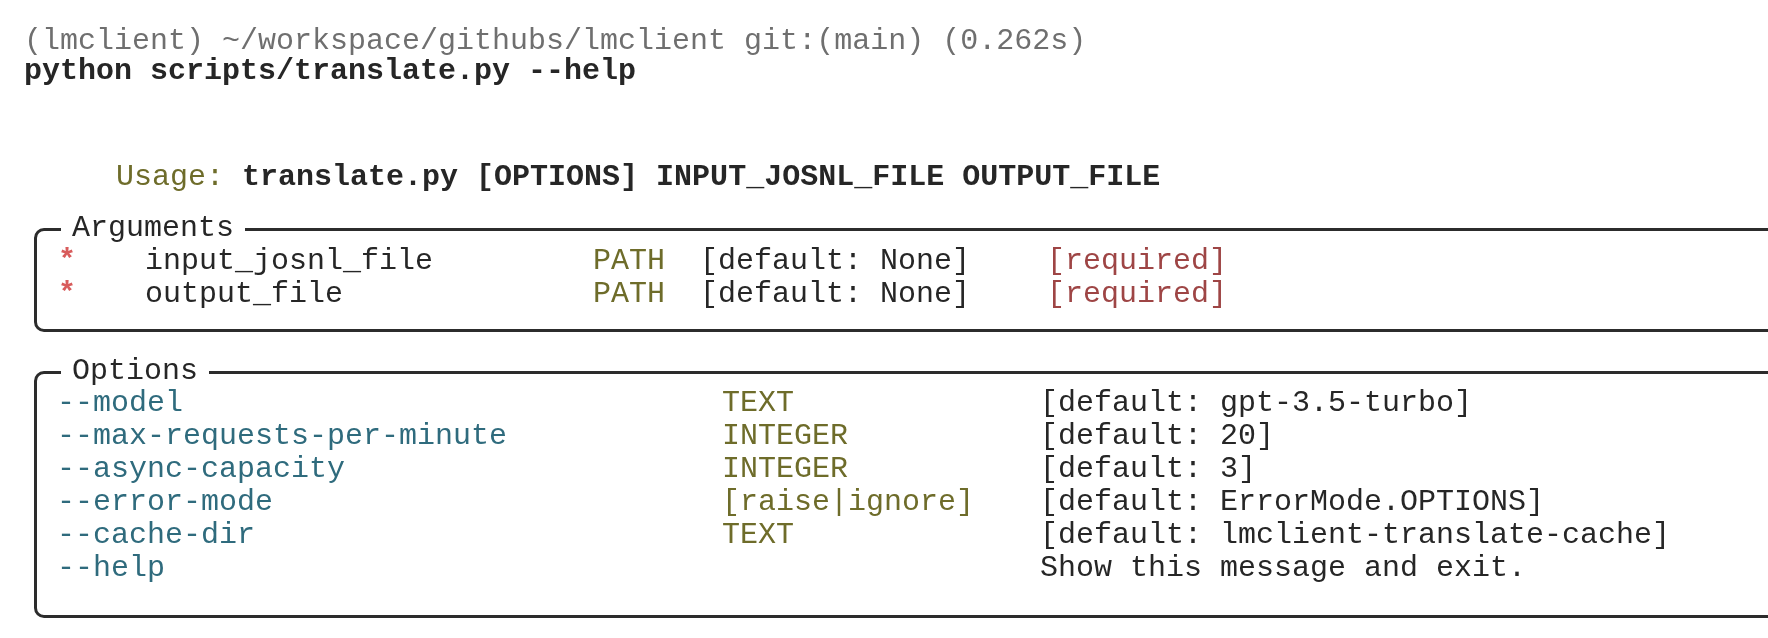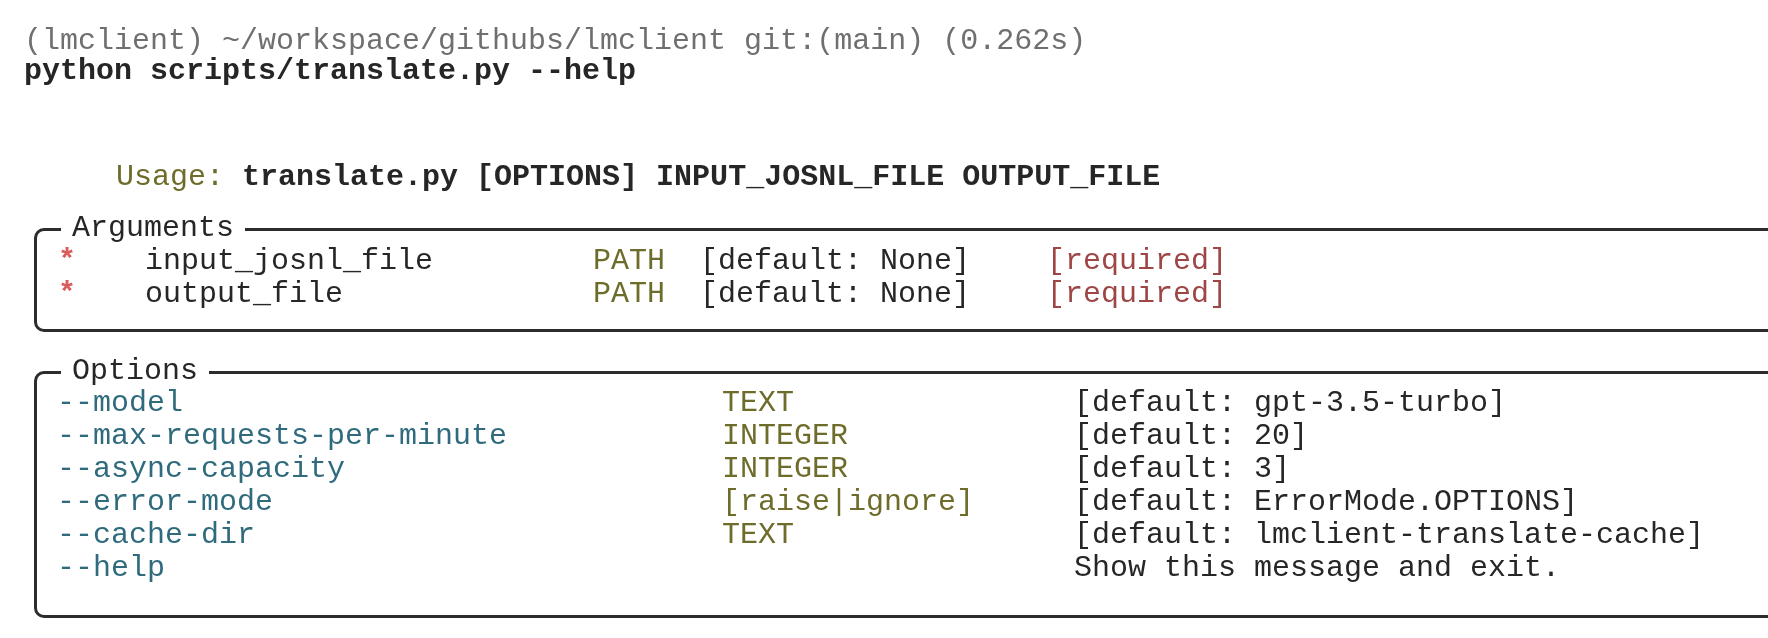--- a/index.html
+++ b/index.html
@@ -51,21 +51,21 @@
   
   .args-marker { left: 21px; }
   .args-name { left: 108px; }
   .args-type { left: 556px; }
   .args-default { left: 663px; }
   .args-required { left: 998px; margin-left: 12px; }
 
   
   .opt-name { left: 20px; }
   .opt-type { left: 685px; }
-  .opt-detail { left: 1003px; margin-left: 34px; }
+  .opt-detail { left: 1003px; }
 </style>
 </head>
 <body>
 
 <div id="terminal">
 
   <div class="line gray" style="left:24px; top:25px;">(lmclient) ~/workspace/githubs/lmclient git:(main) (0.262s)</div>
 
   <div class="line bold ink" style="left:24px; top:55px;">python scripts/translate.py --help</div>
 

